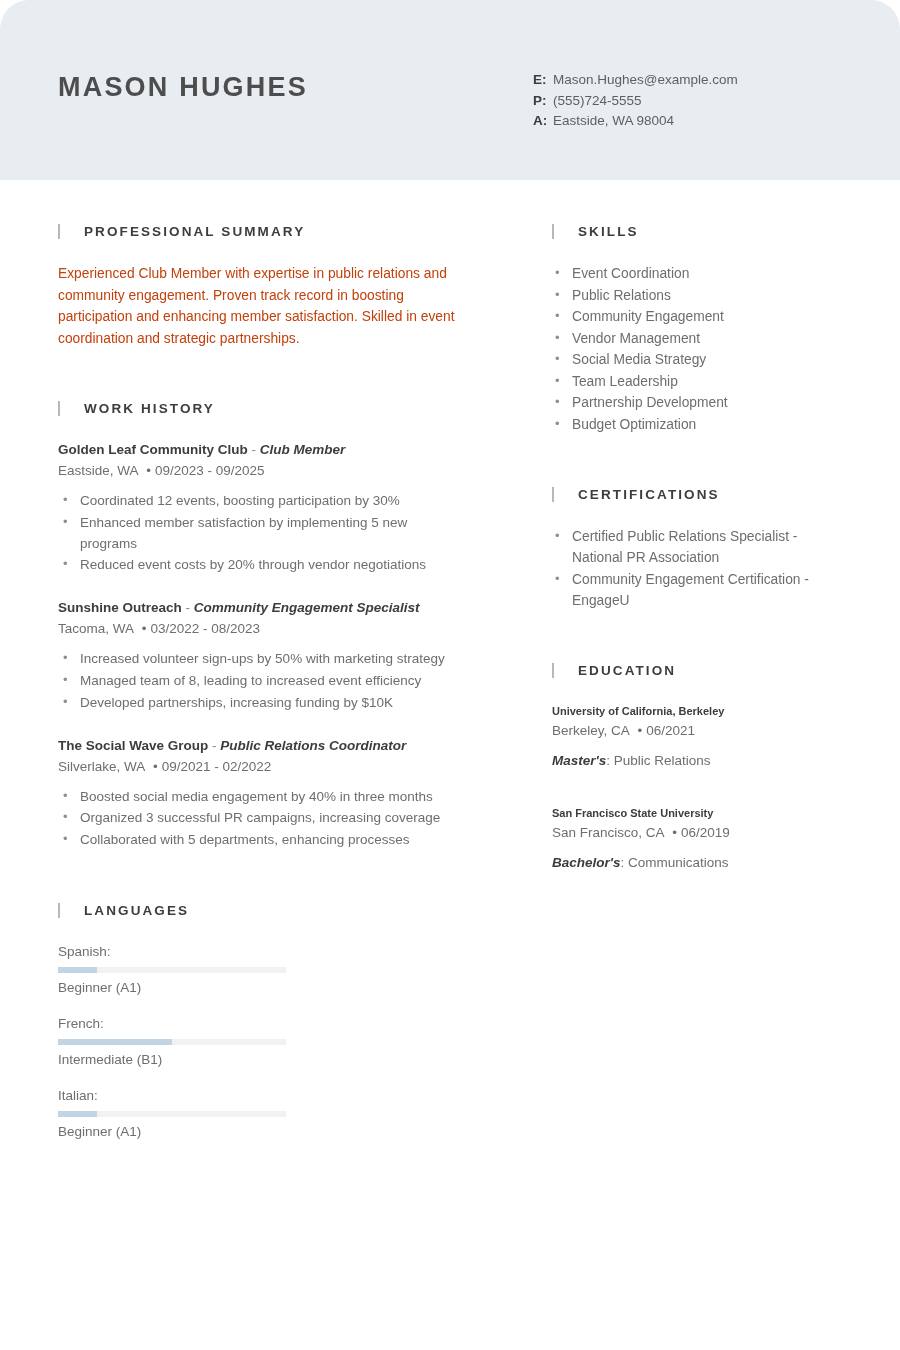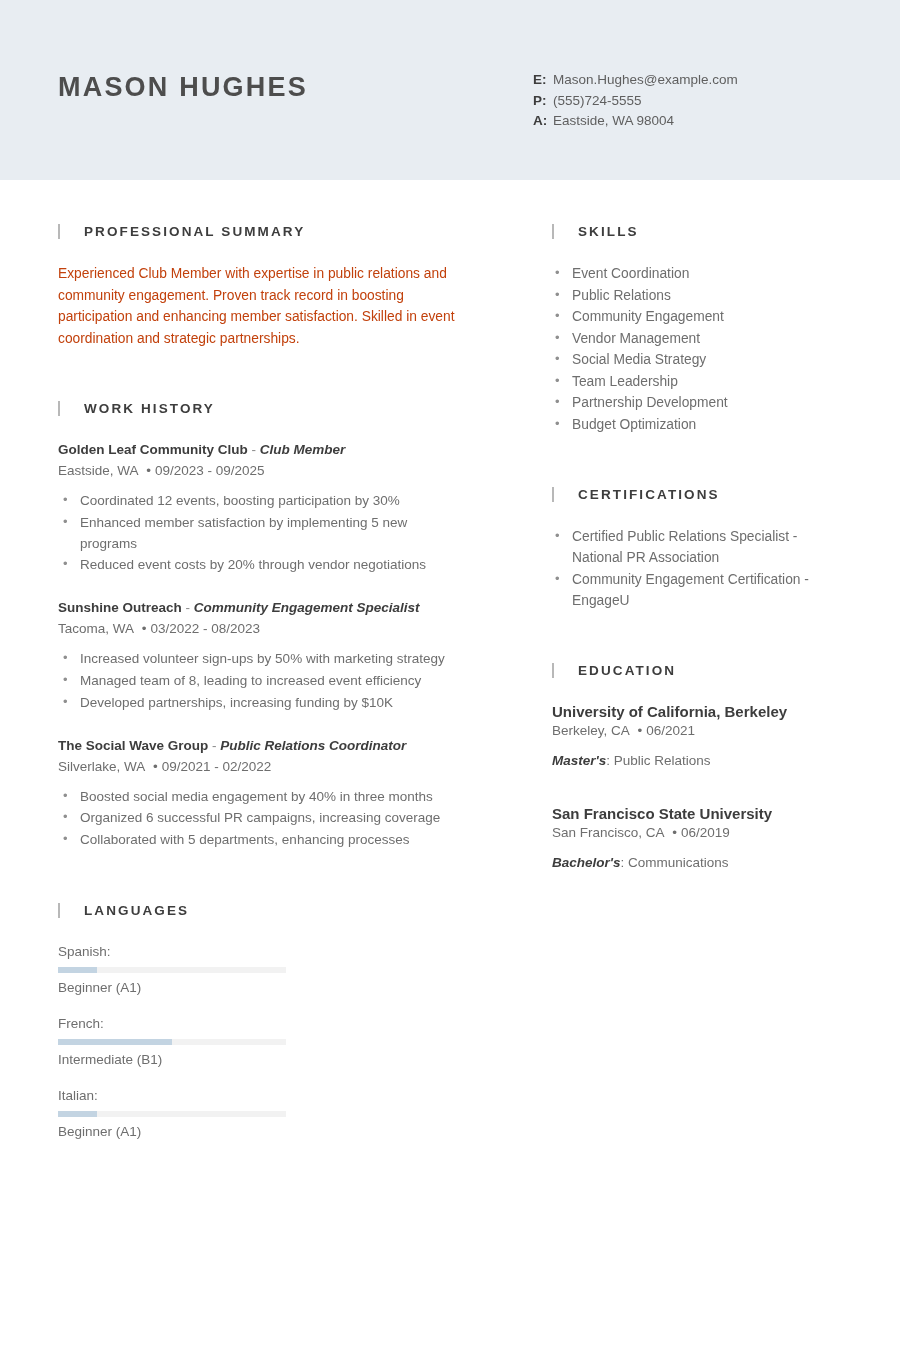--- a/index.html
+++ b/index.html
@@ -4,21 +4,21 @@
 <style>
   * { margin:0; padding:0; box-sizing:border-box; }
   html, body { width:900px; height:1350px; }
   body {
     background:#ffffff;
     font-family:"Liberation Sans", sans-serif;
     color:#6e6e6e;
     -webkit-font-smoothing:antialiased;
   }
 
-  .page { position:relative; width:900px; height:1350px; overflow:hidden; }
+  .page { position:relative; width:900px; height:1350px; overflow:hidden;border-radius:29px; }
 
   
   .header {
     background:#e8edf2;
     height:180px;
     padding:58px 60px 0 58px;
     display:flex;
     align-items:flex-start;
     justify-content:flex-start;
   }
@@ -135,21 +135,21 @@
     position:absolute;
     left:3px;
     top:-1px;
     color:#8f8f8f;
     font-size:13px;
   }
 
   
   .edu { margin-bottom:16px; }
   .edu-school {
-    font-size:15px;
+    font-size:11px;
     font-weight:bold;
     color:#3d3d3d;
     line-height:19px;
   }
   .edu-meta {
     font-size:13.5px;
     color:#6e6e6e;
     line-height:20px;
     margin-bottom:10px;
   }
@@ -272,21 +272,21 @@
 
         <div class="job">
           <div class="job-title-line">
             <span class="job-company">The Social Wave Group</span><span class="job-dash"> - </span><span class="job-role">Public Relations Coordinator</span>
           </div>
           <div class="job-meta">
             <span>Silverlake, WA</span><span class="dot">&nbsp;•</span><span>09/2021 - 02/2022</span>
           </div>
           <ul class="bullets">
             <li>Boosted social media engagement by 40% in three months</li>
-            <li>Organized 6 successful PR campaigns, increasing coverage</li>
+            <li>Organized 3 successful PR campaigns, increasing coverage</li>
             <li>Collaborated with 5 departments, enhancing processes</li>
           </ul>
         </div>
       </div>
 
       <div class="spacer-md"></div>
 
       <div class="section">
         <div class="sec-head">
           <span class="sec-bar"></span>

